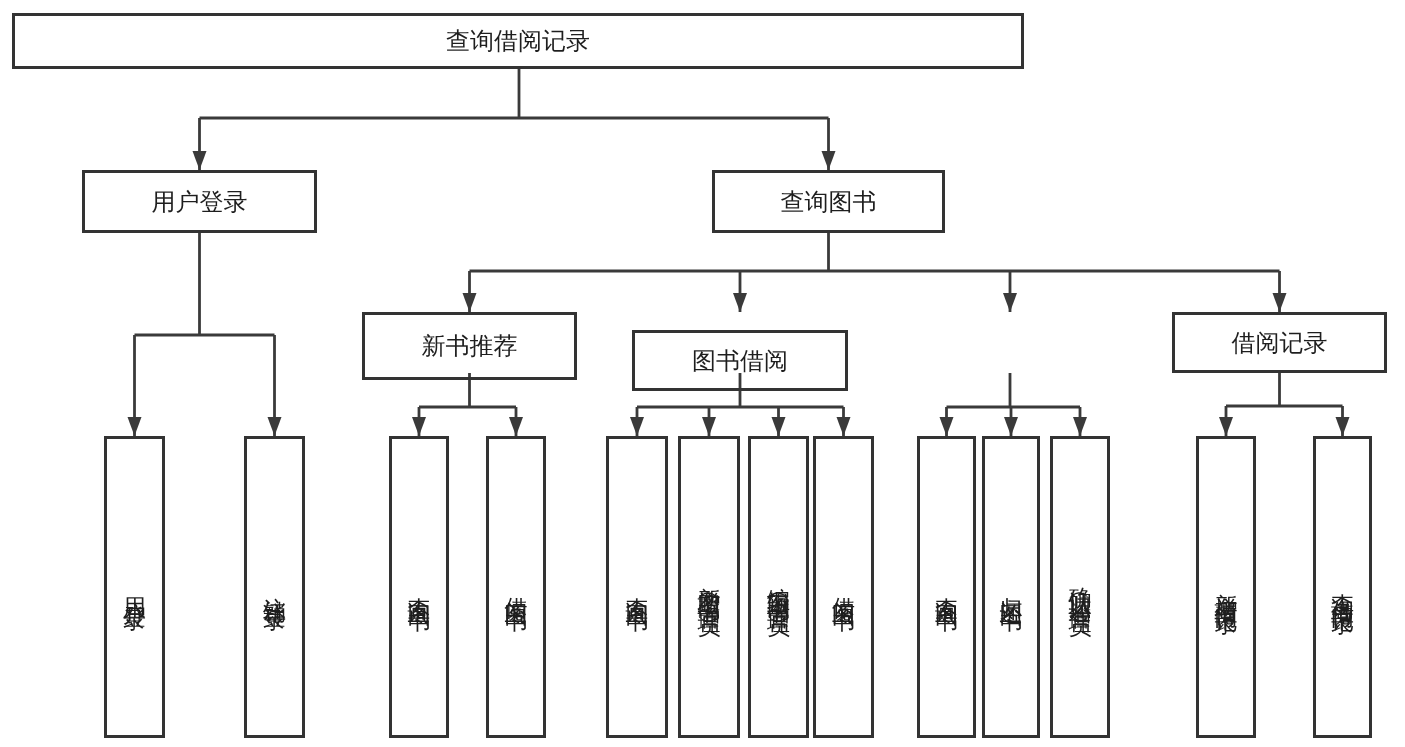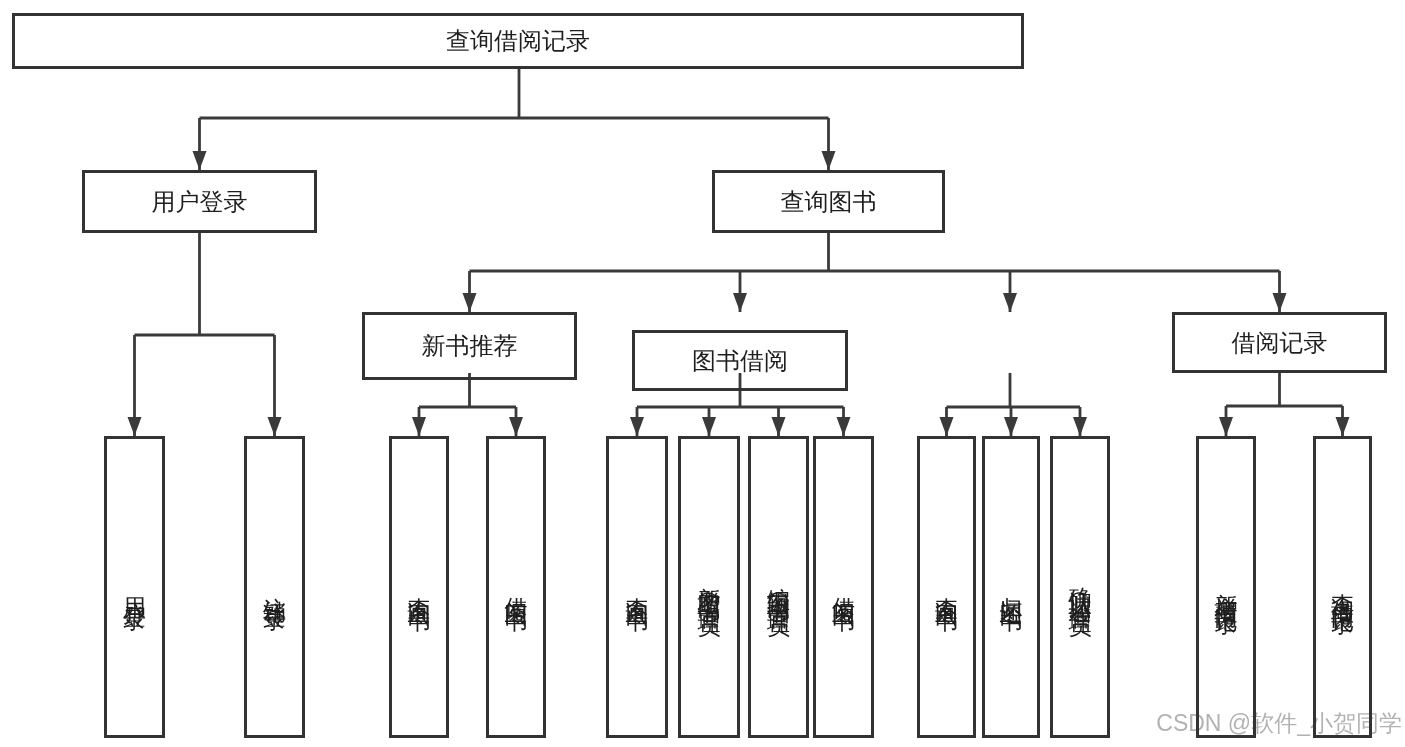--- a/index.html
+++ b/index.html
@@ -159,15 +159,14 @@
     <span>确认归还（管理员）</span>
   </div>
 
   <div class="box v" style="left:1196px;top:436px;width:60px;height:302px">
     <span>新增借阅记录</span>
   </div>
   <div class="box v" style="left:1313px;top:436px;width:59px;height:302px">
     <span>查询借阅记录</span>
   </div>
 
-  <div class="watermark">CSDN @软件_小贺同学</div>
 
 </div>
 
 </body></html>

